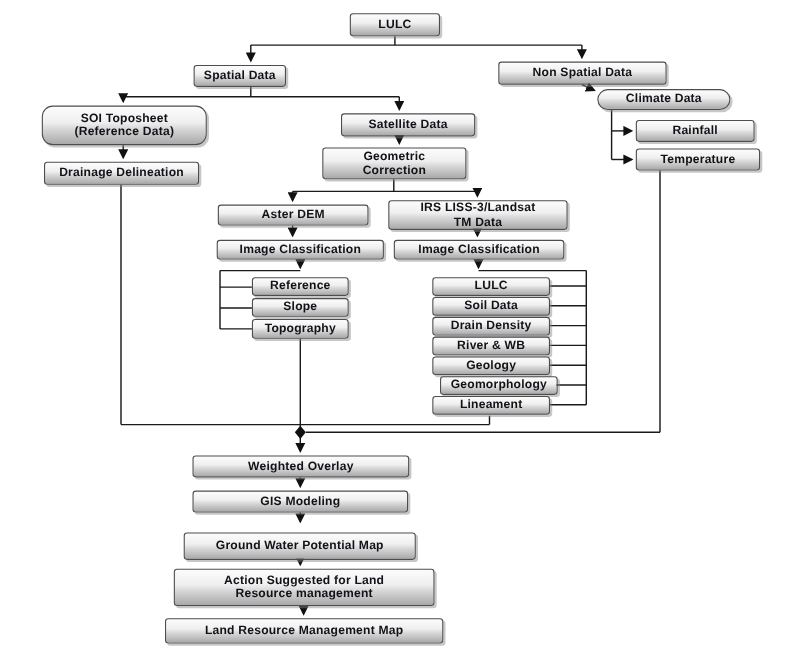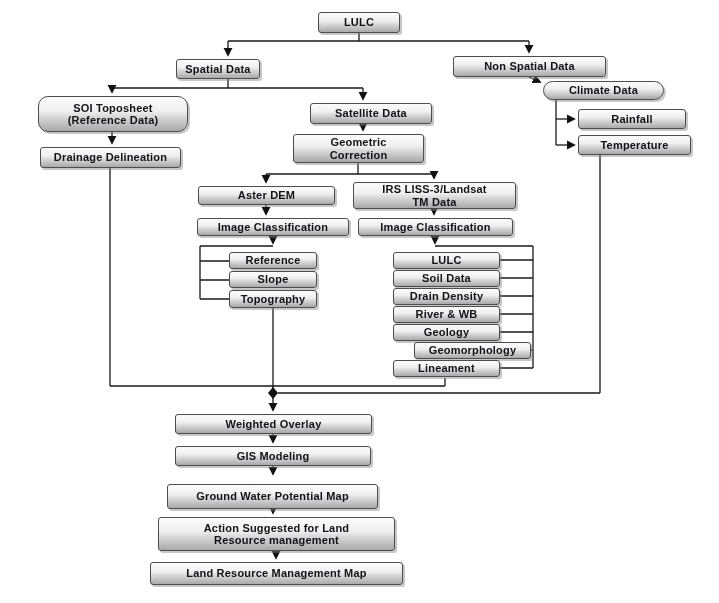--- a/index.html
+++ b/index.html
@@ -135,21 +135,21 @@
   </div>
   <div class="node" style="left:393px;top:288px;width:107px;height:17px">
     <span>Drain Density</span>
   </div>
   <div class="node" style="left:393px;top:306px;width:107px;height:17px">
     <span>River &amp; WB</span>
   </div>
   <div class="node" style="left:393px;top:324px;width:107px;height:17px">
     <span>Geology</span>
   </div>
-  <div class="node" style="left:414px;top:342px;width:117px;height:17px">
+  <div class="node" style="left:400px;top:342px;width:107px;height:17px">
     <span>Geomorphology</span>
   </div>
   <div class="node" style="left:393px;top:360px;width:107px;height:17px">
     <span>Lineament</span>
   </div>
 
   <div class="node" style="left:175px;top:414px;width:197px;height:20px">
     <span>Weighted Overlay</span>
   </div>
 

